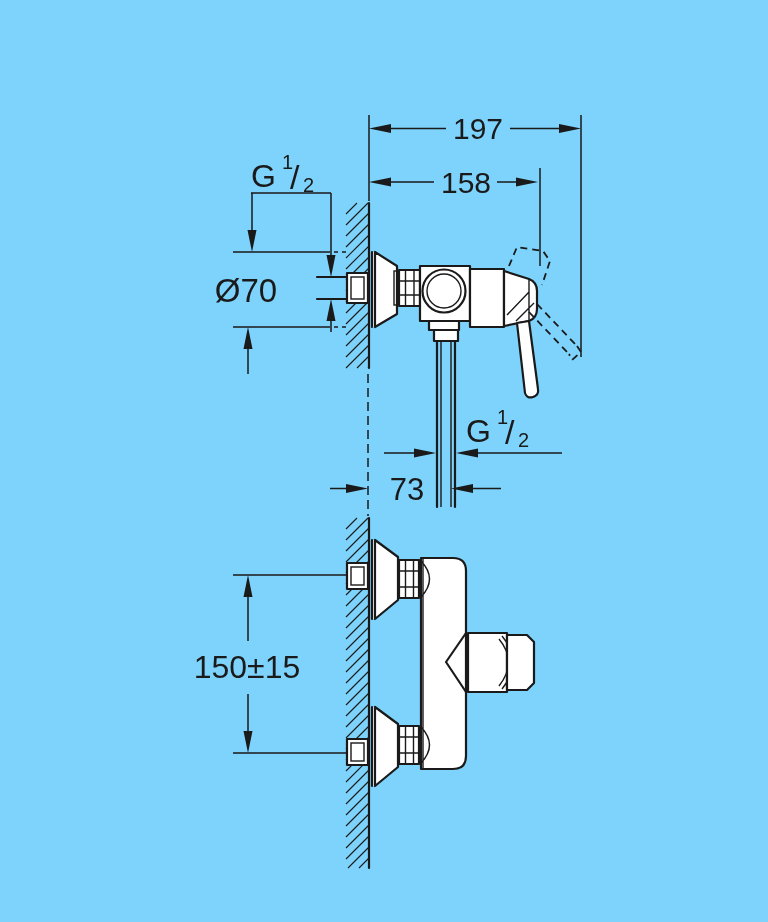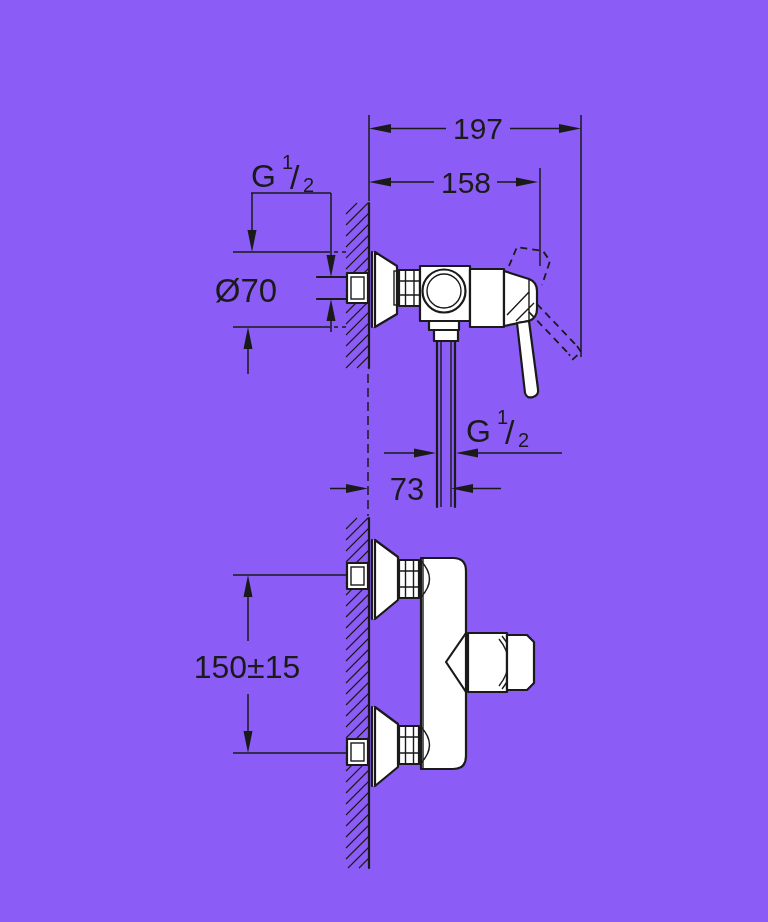--- a/index.html
+++ b/index.html
@@ -1,16 +1,16 @@
 <!DOCTYPE html>
 <html><head>
 <meta charset="utf-8">
 <style>
   html,body{margin:0;padding:0;background:#ffffff;}
-  .page{position:relative;width:768px;height:922px;background:#8b5cf6;overflow:hidden;
+  .page{position:relative;width:768px;height:922px;background:#7dd3fc;overflow:hidden;
         font-family:"Liberation Sans", sans-serif;}
   svg{display:block;}
   .outline{stroke:#1a1a1a;stroke-width:2.2;fill:none;stroke-linejoin:round;stroke-linecap:round;}
   .outline-fill{stroke:#1a1a1a;stroke-width:2.2;fill:#ffffff;stroke-linejoin:round;}
   .thin{stroke:#1a1a1a;stroke-width:1.4;fill:none;}
   .hatch{stroke:#1a1a1a;stroke-width:1.1;fill:none;}
   .dim{stroke:#1a1a1a;stroke-width:1.5;fill:none;}
   .dash{stroke:#1a1a1a;stroke-width:1.8;fill:none;stroke-dasharray:7 5;stroke-linecap:butt;}
   .arrow{fill:#1a1a1a;stroke:none;}
   .dimtext{fill:#1a1a1a;stroke:none;}

